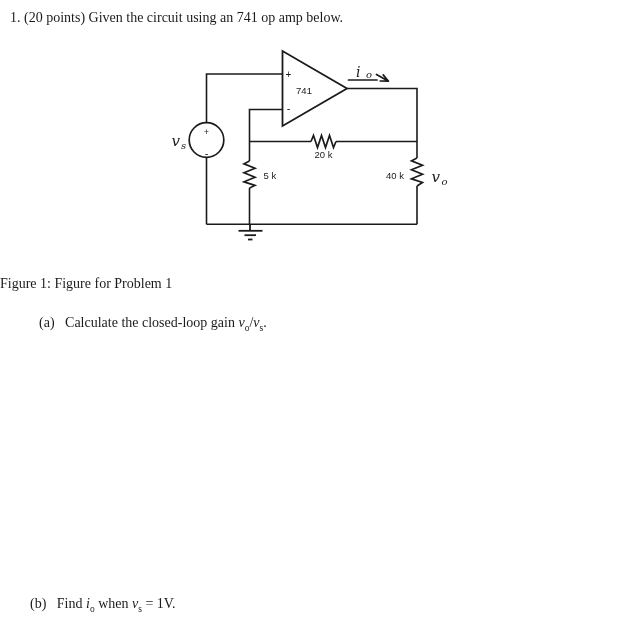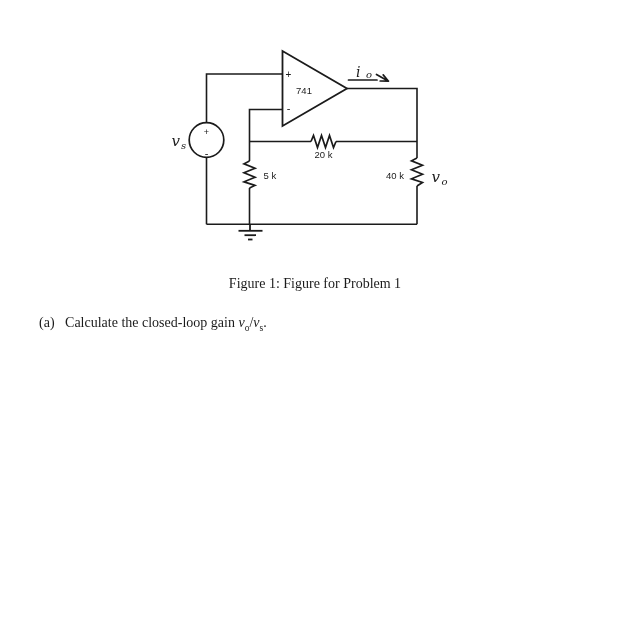--- a/index.html
+++ b/index.html
@@ -6,36 +6,37 @@
   body{
     width:630px;height:631px;
     background:#ffffff;
     font-family:"Liberation Serif", serif;
     color:#1b1b1b;
     -webkit-font-smoothing:antialiased;
   }
   .page{position:relative;width:630px;height:631px;background:#ffffff;overflow:hidden;}
   .textline{position:absolute;font-size:14px;white-space:nowrap;}
   .title{left:10px;top:10px;}
-  .caption{left:0;right:0;top:276px;text-align:center;}
+  .caption{left:0;right:0;top:276px;text-align:left;}
   .part-a{left:30px;top:315px;margin-left:9px;}
   .part-b{left:30px;top:596px;}
   .part-label{margin-right:7px;}
   i{font-style:italic;}
   sub{font-size:0.68em;line-height:0;}
   .figure-wrap{position:absolute;left:160px;top:45px;width:300px;height:205px;}
   svg text{fill:#1b1b1b;}
   svg .sanslab{font-family:"Liberation Sans", sans-serif;}
   svg .handw{font-family:"DejaVu Serif", serif;font-style:italic;}
 </style>
 </head>
 <body>
 
 <div class="page">
 
+  <div class="textline title">1. (20 points) Given the circuit using an 741 op amp below.</div>
 
   <div class="figure-wrap">
     <svg width="300" height="205" viewBox="160 45 300 205">
 
       <g stroke="#1b1b1b" stroke-width="1.6" fill="none">
 
         <path d="M347,88.5 H417 V158 M417,186 V224.3"></path>
 
         <path d="M206.5,224.3 H417"></path>
 
@@ -96,14 +97,22 @@
   </div>
 
   <div class="textline caption">Figure 1: Figure for Problem 1</div>
 
   <div class="textline part-a">
     <span class="part-label">(a)</span>
     <span>Calculate the closed-loop gain</span>
     <span><i>v</i><sub>o</sub><span>/</span><i>v</i><sub>s</sub><span>.</span></span>
   </div>
 
+  <div class="textline part-b">
+    <span class="part-label">(b)</span>
+    <span>Find</span>
+    <span><i>i</i><sub>o</sub></span>
+    <span>when</span>
+    <span><i>v</i><sub>s</sub></span>
+    <span>= 1V.</span>
+  </div>
 
 </div>
 
 </body></html>

